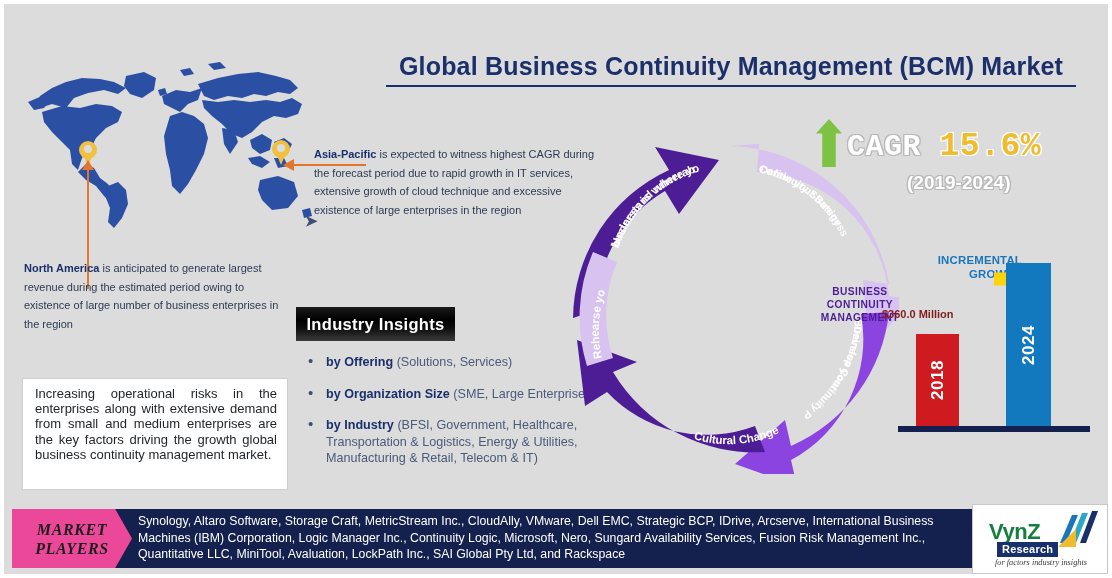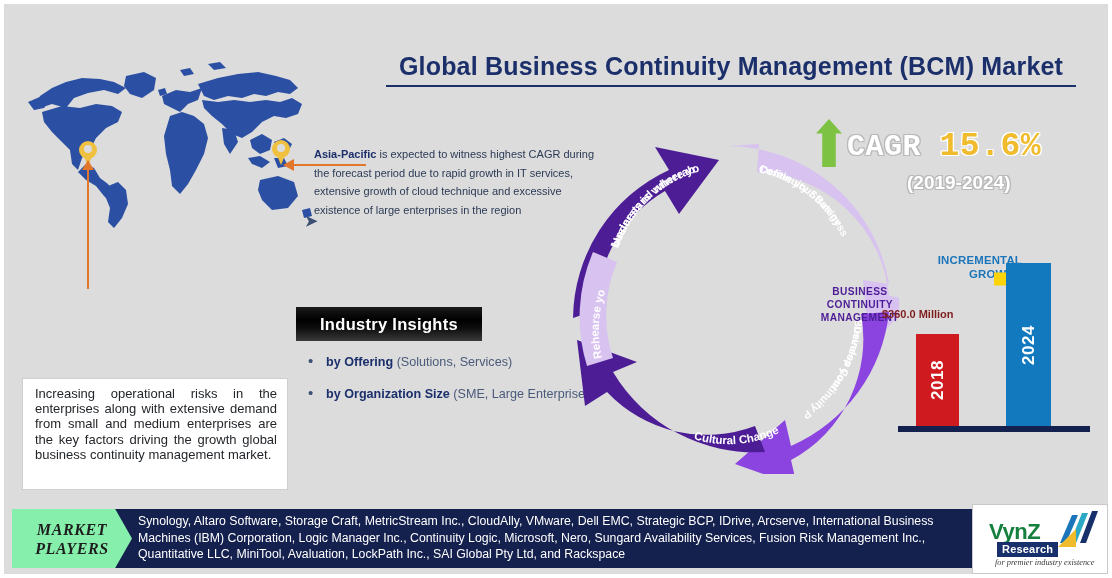--- a/index.html
+++ b/index.html
@@ -83,21 +83,21 @@
     font-size:13.5px; font-weight:bold; font-style:italic;
     color:#1f7ac0; margin-bottom:2px;
   }
   #growth-body {
     font-size:13px; line-height:15.2px; color:#23272b;
     text-align:justify;
   }
 
   
   #insights-badge {
-    position:absolute; left:292px; top:303px; width:186px; height:34px;
+    position:absolute; left:292px; top:303px; width:159px; height:34px;
     background:linear-gradient(180deg,#1a1a1a 0%,#000 38%,#0d0d0d 62%,#3a3a3a 100%);
     display:flex; align-items:center; justify-content:center;
   }
   #insights-badge span {
     color:#fff; font-size:16.5px; font-weight:bold; letter-spacing:.3px;
   }
   #insights-list { position:absolute; left:300px; top:350px; width:300px; }
   .ins-item {
     position:relative; padding-left:22px;
     font-size:12.6px; line-height:16.5px; color:#4a5a7a;
@@ -185,21 +185,21 @@
     background:#14204d;
   }
 
   
   #mp-bar {
     position:absolute; left:8px; top:505px; width:1096px; height:59px;
     background:#14204d;
   }
   #mp-tag {
     position:absolute; left:8px; top:505px; width:120px; height:59px;
-    background:#86efac;
+    background:#ec4899;
     clip-path:polygon(0 0,86% 0,100% 50%,86% 100%,0 100%);
     display:flex; flex-direction:column;
     align-items:center; justify-content:center;
   }
   #mp-tag div {
     font-family:"Liberation Serif", serif;
     font-weight:bold; font-style:italic;
     font-size:16px; color:#1d1d1d; line-height:19px;
     letter-spacing:.6px;
   }
@@ -287,34 +287,40 @@
     <div id="conn-na-arrow"></div>
     <div class="connector" id="conn-ap-h"></div>
     <div id="conn-ap-arrow"></div>
   </div>
 
   <div class="region-text" id="txt-apac">
     <b>Asia-Pacific</b><span> is expected to witness highest CAGR during the forecast period due to rapid growth in IT services, extensive growth of cloud technique and excessive existence of large enterprises in the region</span>
   </div>
   <div id="apac-chev">➤</div>
 
+  <div class="region-text" id="txt-na">
+    <b>North America</b><span> is anticipated to generate largest revenue during the estimated period owing to existence of large number of business enterprises in the region</span>
+  </div>
 
   <div id="growth-box">
     <div id="growth-body">Increasing operational risks in the enterprises along with extensive demand from small and medium enterprises are the key factors driving the growth global business continuity management market.</div>
   </div>
 
   <div id="insights-badge">
     <span>Industry Insights</span>
   </div>
   <div id="insights-list">
     <div class="ins-item">
       <b>by Offering</b><span> (Solutions, Services)</span>
     </div>
     <div class="ins-item">
       <b>by Organization Size</b><span> (SME, Large Enterprises)</span>
+    </div>
+    <div class="ins-item">
+      <b>by Industry</b><span> (BFSI, Government, Healthcare, Transportation &amp; Logistics, Energy &amp; Utilities, Manufacturing &amp; Retail, Telecom &amp; IT)</span>
     </div>
   </div>
 
   <div id="cycle">
     <svg width="330" height="340" viewBox="0 0 330 340" xmlns="http://www.w3.org/2000/svg">
       <defs>
         <path id="arc-tl" d="M 48 118 A 120 120 0 0 1 128 38"></path>
         <path id="arc-tr" d="M 176 36 A 120 120 0 0 1 282 128"></path>
         <path id="arc-br" d="M 286 178 A 120 120 0 0 1 236 278"></path>
         <path id="arc-b" d="M 96 292 A 120 120 0 0 0 212 298"></path>
@@ -460,16 +466,16 @@
 
   <div id="logo">
     <svg id="logo-mark" width="44" height="40" viewBox="0 0 44 40">
       <path d="M6 34 L18 6 L24 6 L12 34 Z" fill="#1b75bb"></path>
       <path d="M16 34 L28 4 L34 4 L22 34 Z" fill="#2aa8c4"></path>
       <path d="M26 34 L38 2 L44 2 L32 34 Z" fill="#17306b"></path>
       <path d="M4 38 L22 20 L22 38 Z" fill="#f0bb2d"></path>
     </svg>
     <div id="logo-vynz">VynZ</div>
     <div id="logo-research">Research</div>
-    <div id="logo-tag">for premier industry existence</div>
+    <div id="logo-tag">for factors industry insights</div>
   </div>
 
 </div>
 
 </body></html>

